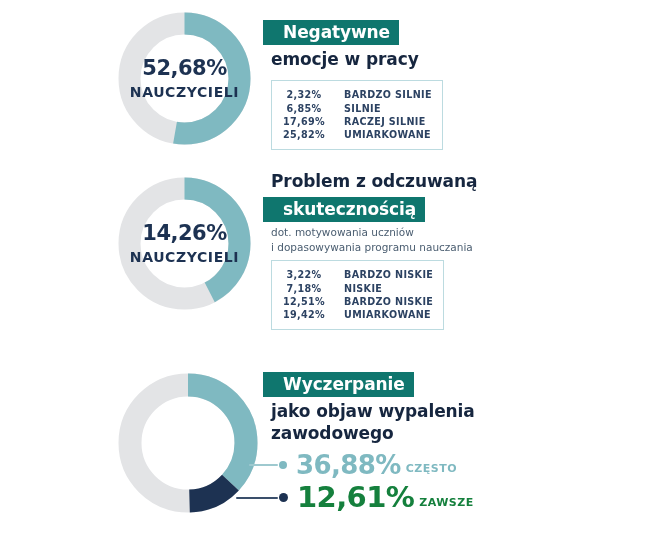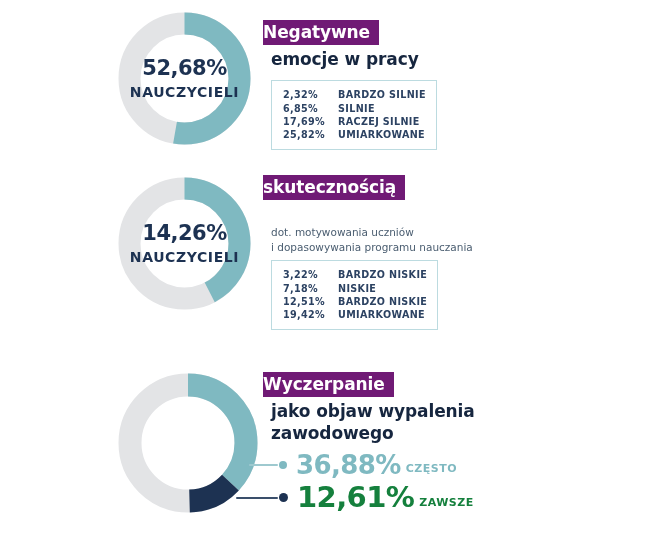--- a/index.html
+++ b/index.html
@@ -47,25 +47,25 @@
     margin-top: 5px;
     font-size: 14px;
     font-weight: 700;
     color: #1d3252;
     letter-spacing: 0.6px;
   }
 
   
   .hl {
     display: inline-block;
-    background: #701a75;
+    background: #0f766e;
     color: #ffffff;
     font-size: 17px;
     font-weight: 700;
-    padding: 3px 9px 4px 0;
+    padding: 3px 9px 4px 20px;
     line-height: 1.08;
     letter-spacing: -0.1px;
   }
   .head-plain {
     display: block;
     color: #16263f;
     font-size: 17px;
     font-weight: 700;
     line-height: 1.28;
     letter-spacing: -0.1px;
@@ -93,22 +93,22 @@
   .databox td {
     font-size: 9.6px;
     font-weight: 700;
     color: #2c4262;
     letter-spacing: 0.35px;
     padding: 1.2px 0;
     vertical-align: baseline;
     white-space: nowrap;
   }
   .databox td.pct {
-    padding-right: 13px;
-    text-align: left;
+    padding-right: 19px;
+    text-align: center;
   }
 
   
   .callout {
     position: absolute;
     display: flex;
     align-items: center;
   }
   .callout .leader {
     height: 2px;
@@ -197,20 +197,21 @@
         <circle cx="66.5" cy="66.5" r="55" fill="none" stroke="#e3e4e6" stroke-width="22"></circle>
         <circle cx="66.5" cy="66.5" r="55" fill="none" stroke="#7fb9c1" stroke-width="22" stroke-dasharray="146.3 199.33" stroke-dashoffset="0" transform="rotate(-90 66.5 66.5)"></circle>
       </svg>
       <div class="donut-center">
         <div class="donut-pct">14,26%</div>
         <div class="donut-sub">NAUCZYCIELI</div>
       </div>
     </div>
 
     <div style="position:absolute; left:263px; top:6px; width:220px;">
+      <span class="head-plain">Problem z odczuwaną</span>
       <span class="hl" style="margin-top:4px;">skutecznością</span>
     </div>
 
     <div class="subnote" style="position:absolute; left:263px; top:60px; width:230px;">
       <div>dot. motywowania uczniów</div>
       <div>i dopasowywania programu nauczania</div>
     </div>
 
     <div class="databox" style="position:absolute; left:271px; top:95px;">
       <table>

